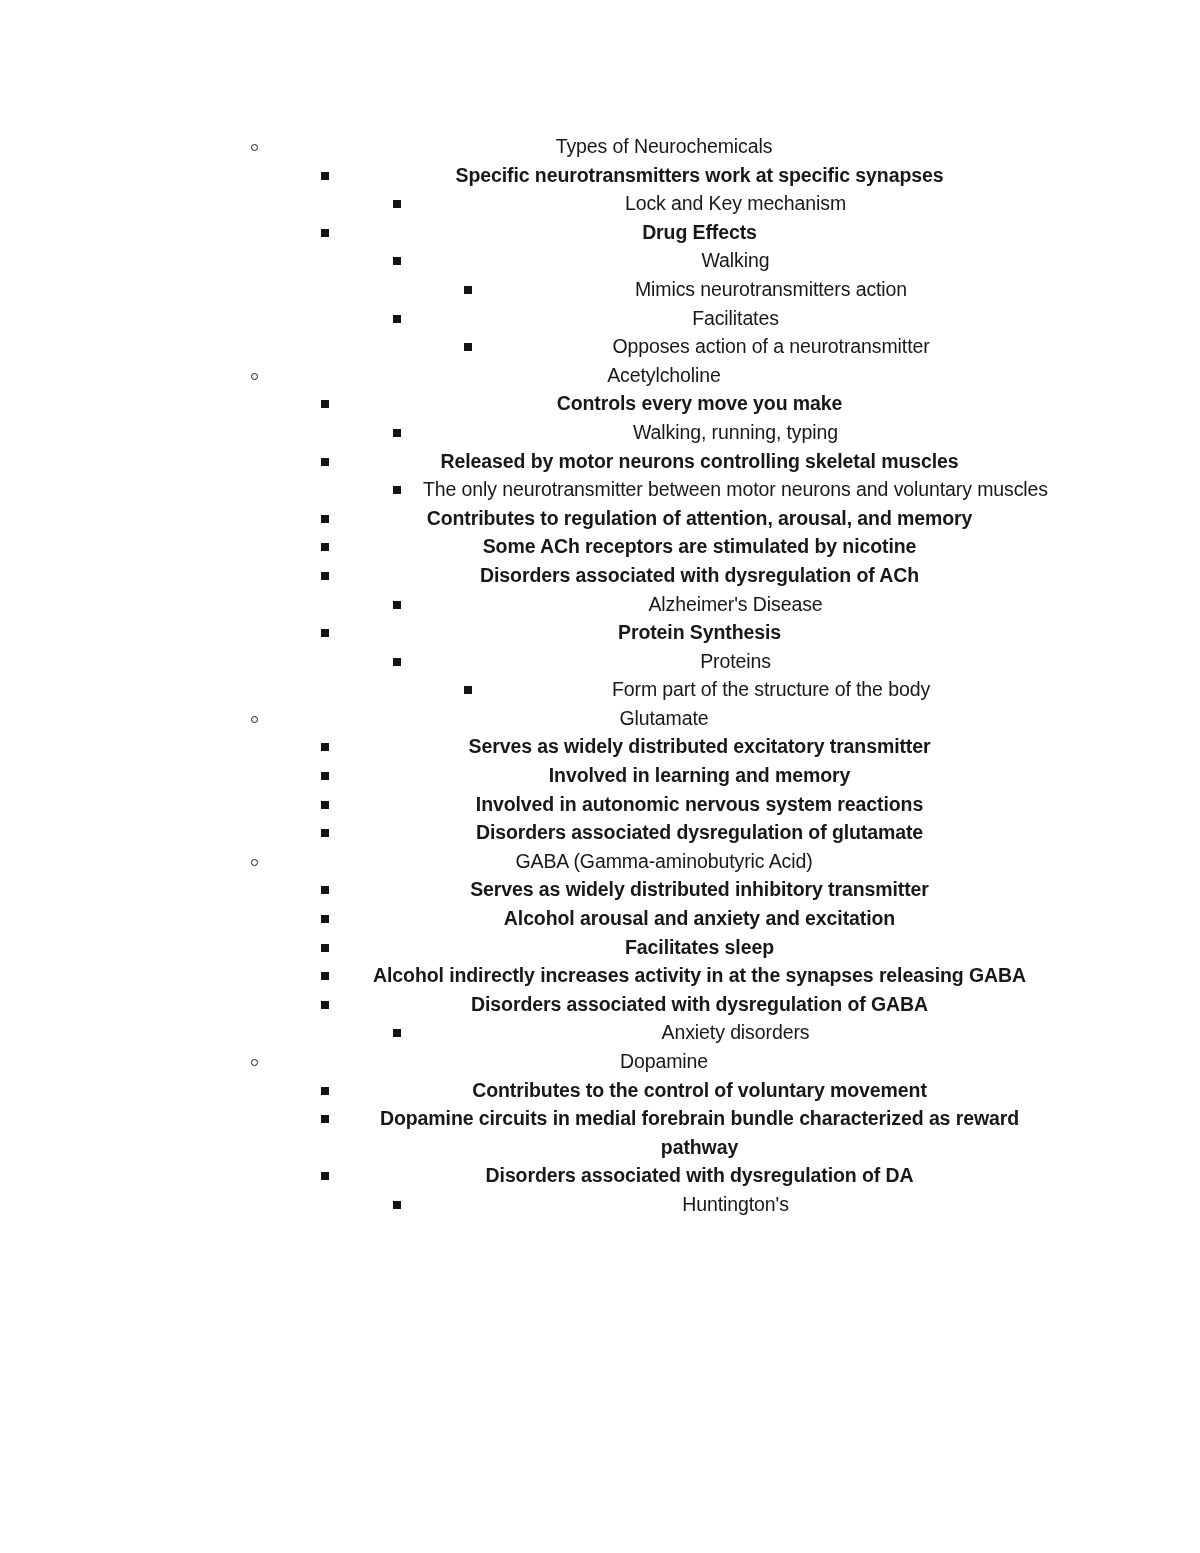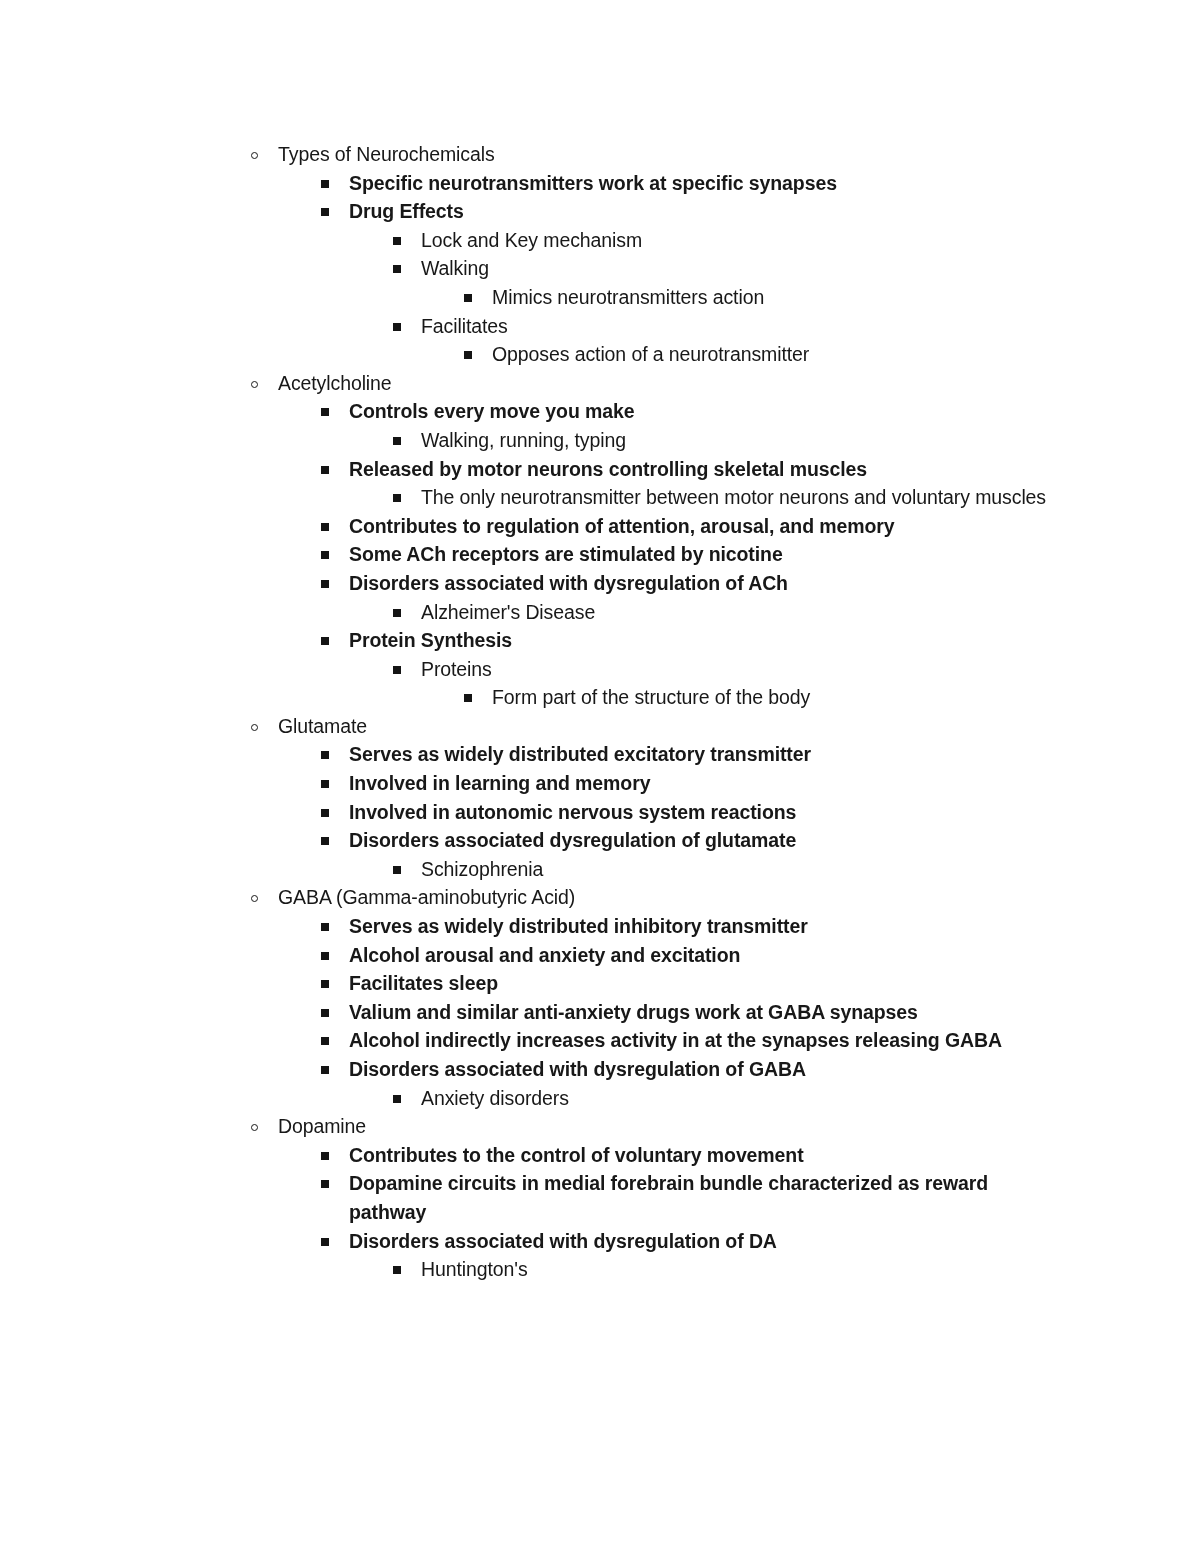--- a/index.html
+++ b/index.html
@@ -19,22 +19,23 @@
     position: relative;
     width: 1200px;
     height: 1553px;
     background: #ffffff;
     overflow: hidden;
   }
 
   #outline {
     position: absolute;
     left: 250px;
-    top: 140px;
+    top: 132px;
     width: 800px;
+    text-align: center;
   }
 
   .row {
     display: flex;
     align-items: flex-start;
     line-height: 28.6px;
     font-size: 19.5px;
     letter-spacing: -0.1px;
   }
 
@@ -91,30 +92,30 @@
 <div id="page">
   <div id="outline">
       <div class="row lvl1">
         <span class="bullet"></span>
         <span class="text">Types of Neurochemicals</span>
       </div>
       <div class="row lvl2">
         <span class="bullet"></span>
         <span class="text">Specific neurotransmitters work at specific synapses</span>
       </div>
+      <div class="row lvl3">
+        <span class="bullet"></span>
+        <span class="text">Lock and Key mechanism</span>
+      </div>
       <div class="row lvl2">
         <span class="bullet"></span>
         <span class="text">Drug Effects</span>
       </div>
       <div class="row lvl3">
         <span class="bullet"></span>
-        <span class="text">Lock and Key mechanism</span>
-      </div>
-      <div class="row lvl3">
-        <span class="bullet"></span>
         <span class="text">Walking</span>
       </div>
       <div class="row lvl4">
         <span class="bullet"></span>
         <span class="text">Mimics neurotransmitters action</span>
       </div>
       <div class="row lvl3">
         <span class="bullet"></span>
         <span class="text">Facilitates</span>
       </div>
@@ -183,43 +184,35 @@
         <span class="text">Involved in learning and memory</span>
       </div>
       <div class="row lvl2">
         <span class="bullet"></span>
         <span class="text">Involved in autonomic nervous system reactions</span>
       </div>
       <div class="row lvl2">
         <span class="bullet"></span>
         <span class="text">Disorders associated dysregulation of glutamate</span>
       </div>
-      <div class="row lvl3">
-        <span class="bullet"></span>
-        <span class="text">Schizophrenia</span>
-      </div>
       <div class="row lvl1">
         <span class="bullet"></span>
         <span class="text">GABA (Gamma-aminobutyric Acid)</span>
       </div>
       <div class="row lvl2">
         <span class="bullet"></span>
         <span class="text">Serves as widely distributed inhibitory transmitter</span>
       </div>
       <div class="row lvl2">
         <span class="bullet"></span>
         <span class="text">Alcohol arousal and anxiety and excitation</span>
       </div>
       <div class="row lvl2">
         <span class="bullet"></span>
         <span class="text">Facilitates sleep</span>
-      </div>
-      <div class="row lvl2">
-        <span class="bullet"></span>
-        <span class="text">Valium and similar anti-anxiety drugs work at GABA synapses</span>
       </div>
       <div class="row lvl2">
         <span class="bullet"></span>
         <span class="text">Alcohol indirectly increases activity in at the synapses releasing GABA</span>
       </div>
       <div class="row lvl2">
         <span class="bullet"></span>
         <span class="text">Disorders associated with dysregulation of GABA</span>
       </div>
       <div class="row lvl3">

